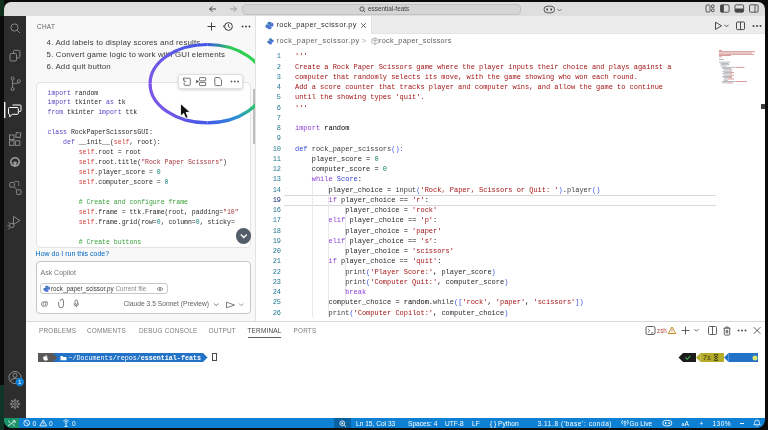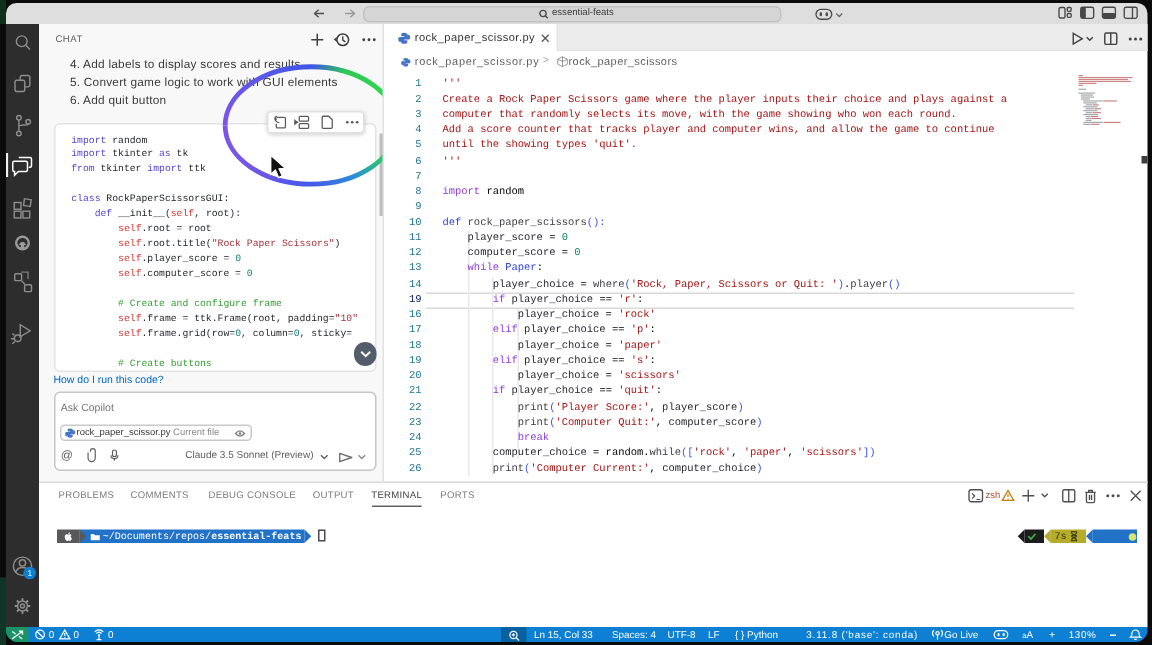--- a/index.html
+++ b/index.html
@@ -316,34 +316,34 @@
 <span class="es">computer that randomly selects its move, with the game showing who won each round.</span>
 <span class="es">Add a score counter that tracks player and computer wins, and allow the game to continue</span>
 <span class="es">until the showing types 'quit'.</span>
 <span class="es">'''</span>
 
 <span class="ek">import</span> random
 
 <span class="eb">def</span> <span class="ef">rock_paper_scissors</span><span class="ep">():</span>
     <span class="ev">player_score</span> = <span class="en">0</span>
     <span class="ev">computer_score</span> = <span class="en">0</span>
-    <span class="ek">while</span> <span class="eb">Paper</span>:
-        <span class="ev">player_choice</span> = <span class="ef">where</span><span class="ep">(</span><span class="es">'Rock, Paper, Scissors or Quit: '</span><span class="ep">)</span>.<span class="ef">player</span><span class="ep">()</span>
+    <span class="ek">while</span> <span class="eb">Score</span>:
+        <span class="ev">player_choice</span> = <span class="ef">input</span><span class="ep">(</span><span class="es">'Rock, Paper, Scissors or Quit: '</span><span class="ep">)</span>.<span class="ef">player</span><span class="ep">()</span>
         <span class="ek">if</span> <span class="ev">player_choice</span> == <span class="es">'r'</span>:
             <span class="ev">player_choice</span> = <span class="es">'rock'</span>
         <span class="ek">elif</span> <span class="ev">player_choice</span> == <span class="es">'p'</span>:
             <span class="ev">player_choice</span> = <span class="es">'paper'</span>
         <span class="ek">elif</span> <span class="ev">player_choice</span> == <span class="es">'s'</span>:
             <span class="ev">player_choice</span> = <span class="es">'scissors'</span>
         <span class="ek">if</span> <span class="ev">player_choice</span> == <span class="es">'quit'</span>:
             <span class="ef">print</span><span class="ep">(</span><span class="es">'Player Score:'</span>, <span class="ev">player_score</span><span class="ep">)</span>
             <span class="ef">print</span><span class="ep">(</span><span class="es">'Computer Quit:'</span>, <span class="ev">computer_score</span><span class="ep">)</span>
             <span class="ek">break</span>
         <span class="ev">computer_choice</span> = random.<span class="ef">while</span><span class="ep">([</span><span class="es">'rock'</span>, <span class="es">'paper'</span>, <span class="es">'scissors'</span><span class="ep">])</span>
-        <span class="ef">print</span><span class="ep">(</span><span class="es">'Computer Current:'</span>, <span class="ev">computer_choice</span><span class="ep">)</span></pre>
+        <span class="ef">print</span><span class="ep">(</span><span class="es">'Computer Copilot:'</span>, <span class="ev">computer_choice</span><span class="ep">)</span></pre>
   <style>
     .es{color:#a31515;} .ek{color:#8a3fd8;} .eb{color:#2d3fd4;} .en{color:#0d8466;}
     .ev{color:#26262e;} .ef{color:#3c3c42;} .ep{color:#3b55e6;}
   </style>
 
   <svg class="abs" style="left:718.5px;top:50px;" width="44" height="36" viewBox="0 0 44 36">
     <g fill="#cf8484">
       <rect x="0" y="0" width="3" height="0.8"></rect>
       <rect x="0" y="1.3" width="36" height="0.8"></rect>
       <rect x="0" y="2.6" width="33" height="0.8"></rect>

